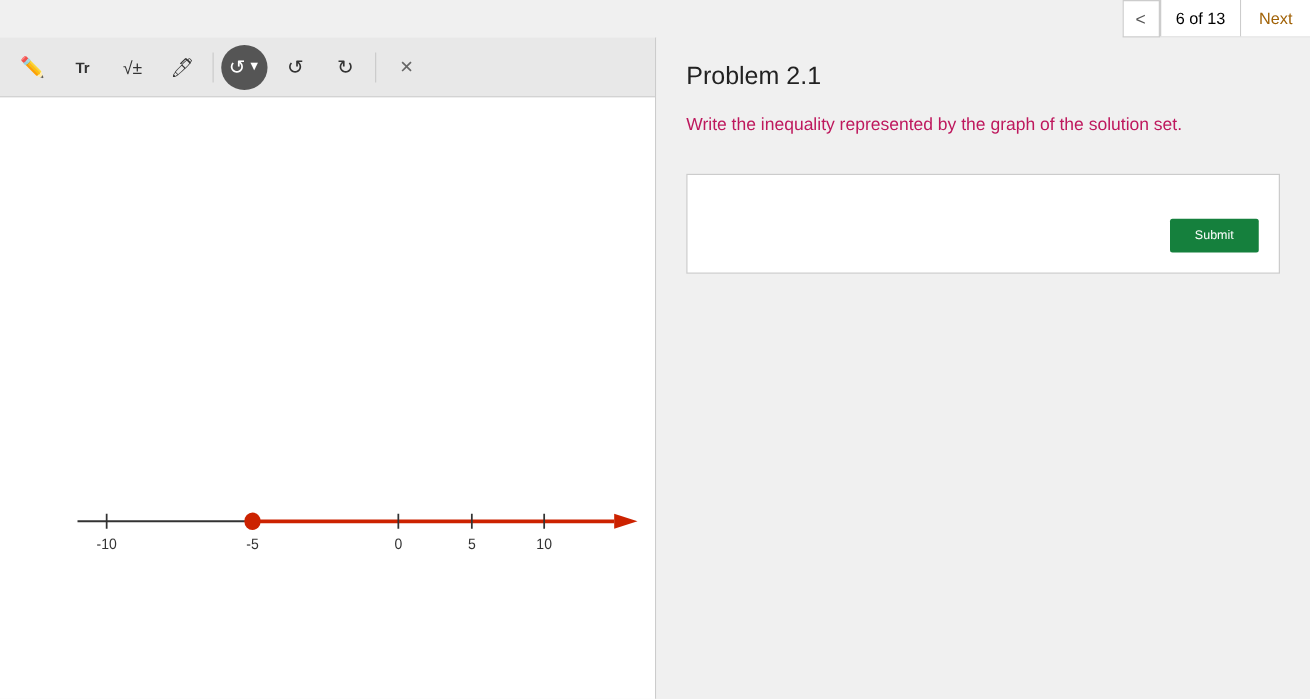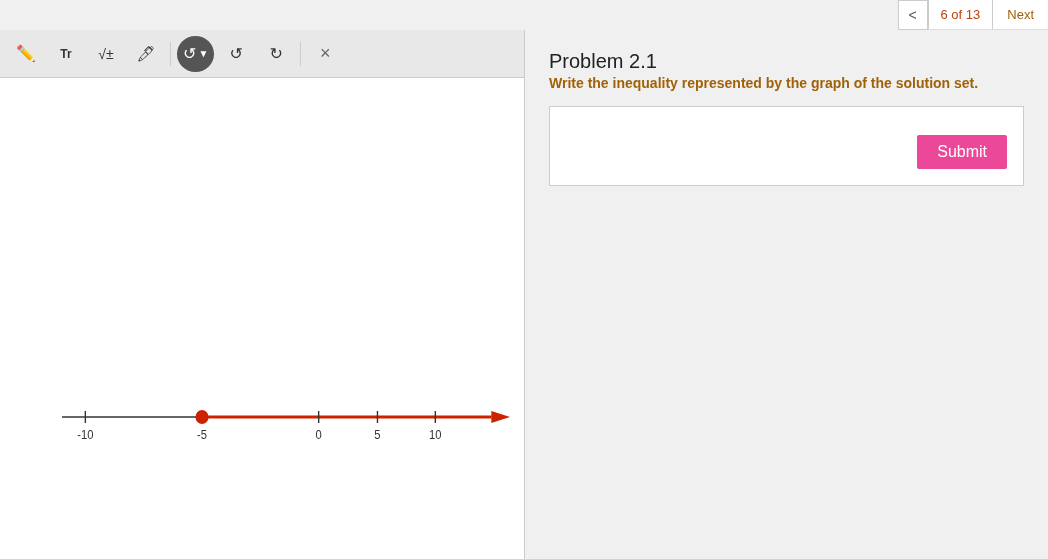--- a/index.html
+++ b/index.html
@@ -32,21 +32,21 @@
       justify-content: center;
       border: 1px solid #ccc;
       background: #fff;
       cursor: pointer;
       font-size: 14px;
       color: #555;
     }
     .nav-counter {
       padding: 0 12px;
       font-size: 13px;
-      color: #c2410c;
+      color: #000000;
       border-left: 1px solid #ccc;
       border-right: 1px solid #ccc;
       height: 100%;
       display: flex;
       align-items: center;
     }
     .nav-next-btn {
       padding: 0 14px;
       height: 100%;
       display: flex;
@@ -154,48 +154,48 @@
       flex: 1;
       background: #f0f0f0;
       padding: 20px 24px;
       position: relative;
     }
 
     .problem-title {
       font-size: 20px;
       font-weight: normal;
       color: #222;
+      margin-bottom: 16px;
     }
 
     .problem-instructions {
       font-size: 14px;
-      color: #a16207;
-      margin-bottom: 12px;
+      color: #be185d;
+      margin-bottom: 29px;
       line-height: 1.5;
-      font-weight: bold;
     }
 
     .answer-box {
       background: #fff;
       border: 1px solid #ccc;
       width: 100%;
       min-height: 80px;
       position: relative;
       margin-bottom: 8px;
     }
 
     .submit-btn {
       position: absolute;
       bottom: 16px;
       right: 16px;
-      background: #ec4899;
+      background: #15803d;
       color: #fff;
       border: none;
       padding: 8px 20px;
-      font-size: 16px;
+      font-size: 10px;
       cursor: pointer;
       border-radius: 2px;
     }
 
     
     .number-line-svg {
       width: 100%;
       height: 60px;
     }
   </style>

